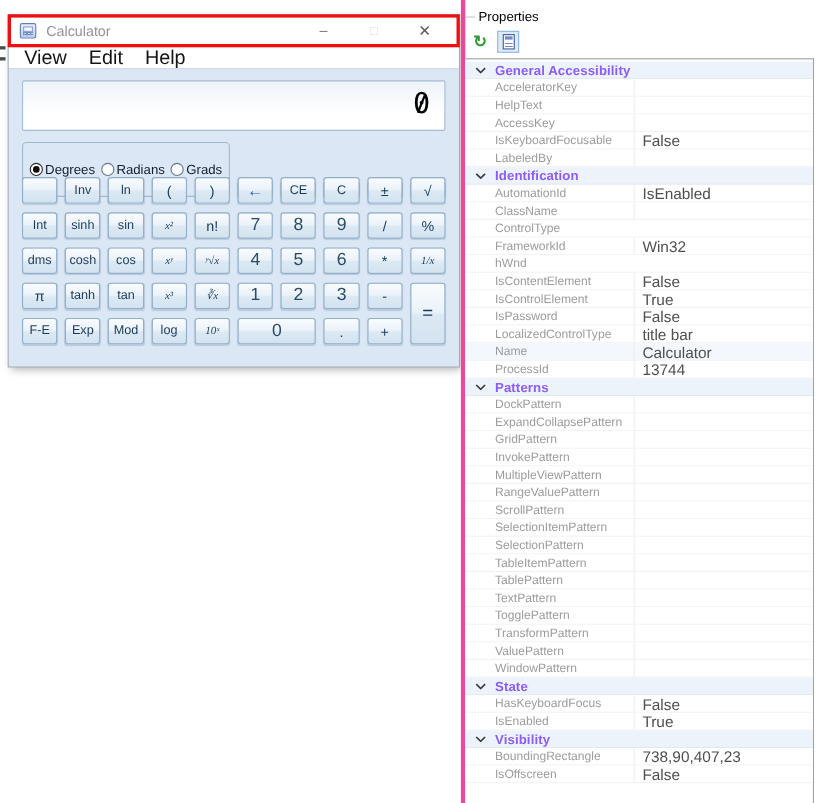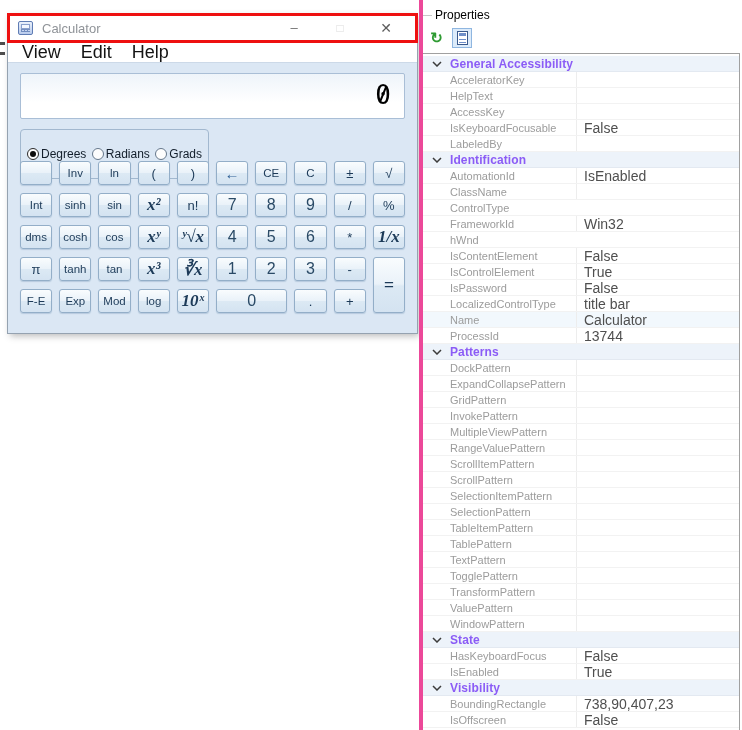--- a/index.html
+++ b/index.html
@@ -47,21 +47,21 @@
   .kgrid{position:absolute;left:12px;right:12px;top:98px;display:grid;
     grid-template-columns:repeat(10,1fr);grid-auto-rows:24px;gap:8px 7px;}
   .key{border:1px solid #93aec8;border-radius:3px;
     background:linear-gradient(180deg,#f9fcfe,#eaf2f9 48%,#dce9f4 52%,#d4e3f1);
     font-family:"Liberation Sans",sans-serif;font-size:11.5px;color:#1c3a58;
     display:flex;align-items:center;justify-content:center;box-shadow:0 1px 1px rgba(130,160,190,.4);cursor:default;}
   .key.num{font-size:16px;color:#2a4a66;}
   .key.op{font-size:13px;}
   .key.eq{grid-row:span 2;font-size:17px;}
   .key.zero{grid-column:span 2;}
-  .key.it{font-style:italic;font-family:"Liberation Serif",serif;font-size:17px;font-weight:bold;}
+  .key.it{font-style:italic;font-family:"Liberation Serif",serif;font-size:10px;}
   .key.backspace{font-size:15px;color:#2e5f94;font-weight:700;}
 
   
   #props-panel{position:absolute;left:419px;top:0;width:323px;height:730px;background:#fff;border-left:4px solid #ec4899;}
   .props-line-stub{position:absolute;left:0;top:15px;width:9px;border-top:1px solid #c8c8c8;}
   .props-title{position:absolute;left:12px;top:8px;font-size:12px;color:#000;}
   .ptoolbar{position:absolute;left:5px;top:27px;height:22px;display:flex;align-items:center;gap:7px;}
   .tb-refresh{width:17px;height:17px;color:#2f9b33;font-size:15px;font-weight:bold;display:flex;align-items:center;justify-content:center;}
   .tb-report{width:20px;height:20px;border:1px solid #8fb6e0;background:#dcebfa;display:flex;align-items:center;justify-content:center;}
   .tb-report .doc{width:11px;height:14px;background:#fff;border:1px solid #39598c;position:relative;}
@@ -447,29 +447,20 @@
       <div class="prow prop">
         <span class="chev">
           <svg width="10" height="6" viewBox="0 0 10 6">
             <polyline points="1,1 5,5 9,1" fill="none" stroke="#3c3c3c" stroke-width="1.5"></polyline>
           </svg>
         </span>
         <span class="pname">RangeValuePattern</span>
         <span class="pval"></span>
       </div>
 
-      <div class="prow prop">
-        <span class="chev">
-          <svg width="10" height="6" viewBox="0 0 10 6">
-            <polyline points="1,1 5,5 9,1" fill="none" stroke="#3c3c3c" stroke-width="1.5"></polyline>
-          </svg>
-        </span>
-        <span class="pname">ScrollItemPattern</span>
-        <span class="pval"></span>
-      </div>
 
       <div class="prow prop">
         <span class="chev">
           <svg width="10" height="6" viewBox="0 0 10 6">
             <polyline points="1,1 5,5 9,1" fill="none" stroke="#3c3c3c" stroke-width="1.5"></polyline>
           </svg>
         </span>
         <span class="pname">ScrollPattern</span>
         <span class="pval"></span>
       </div>

